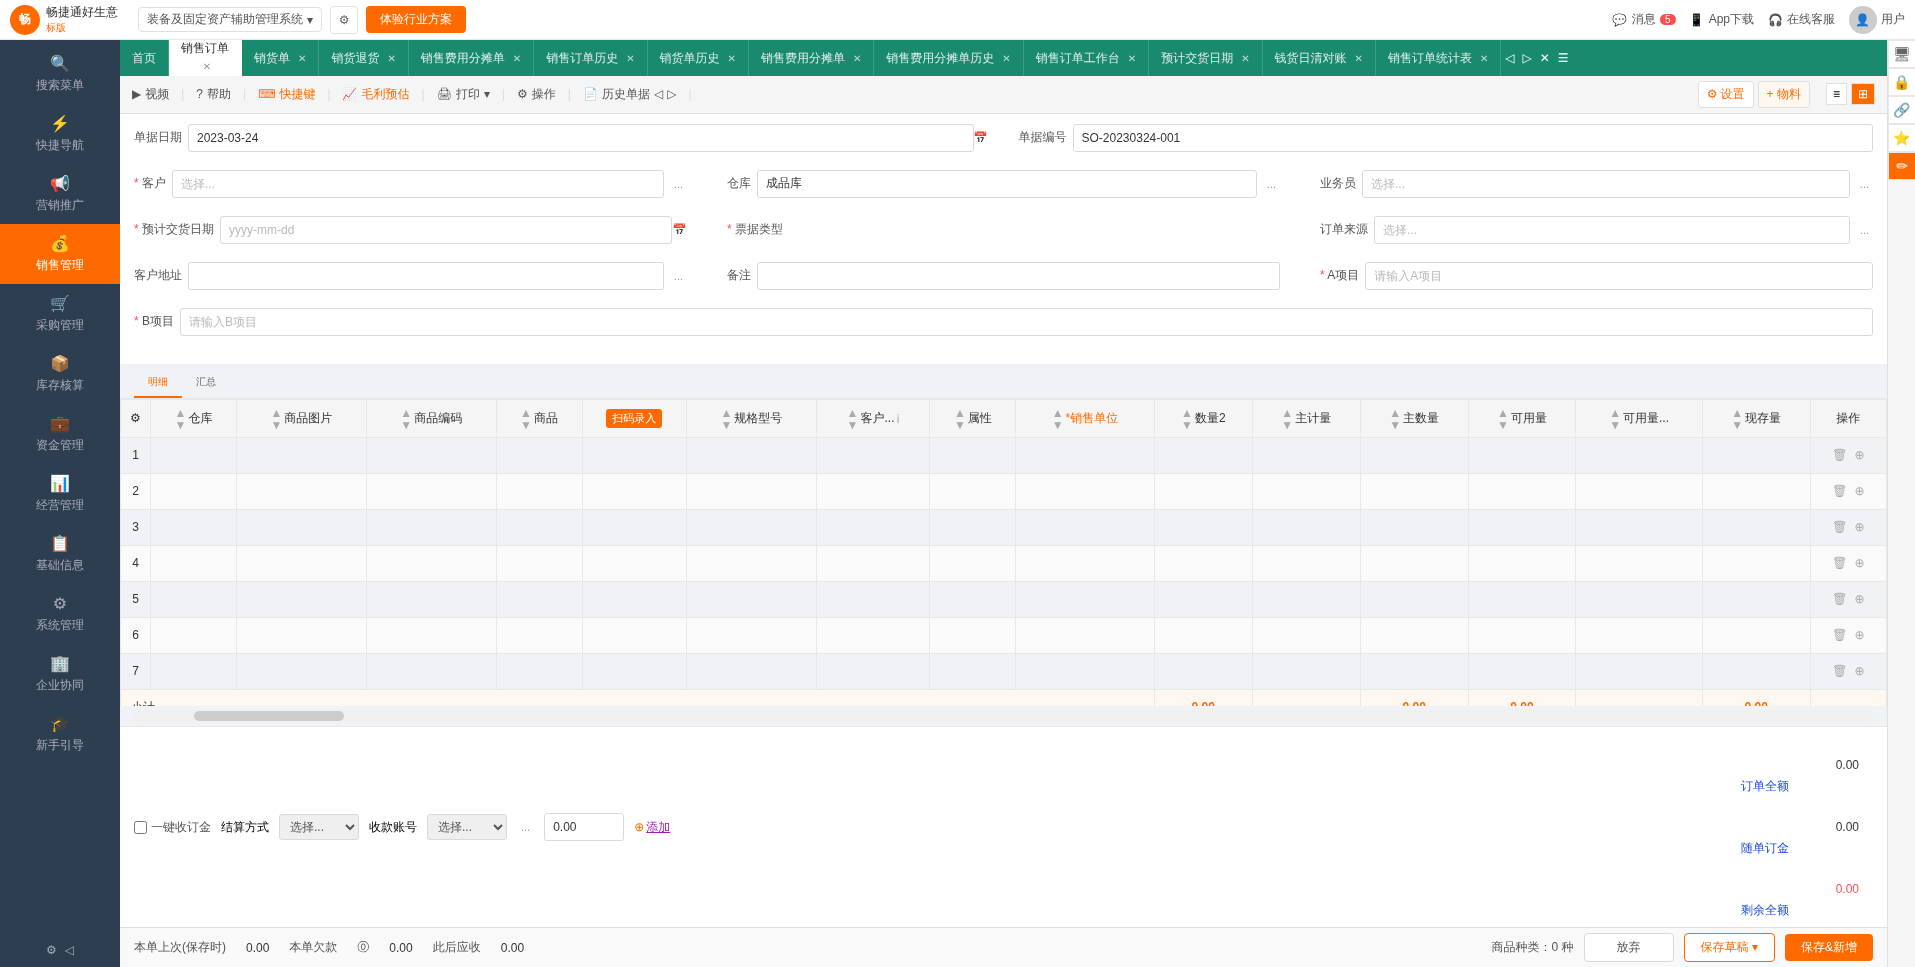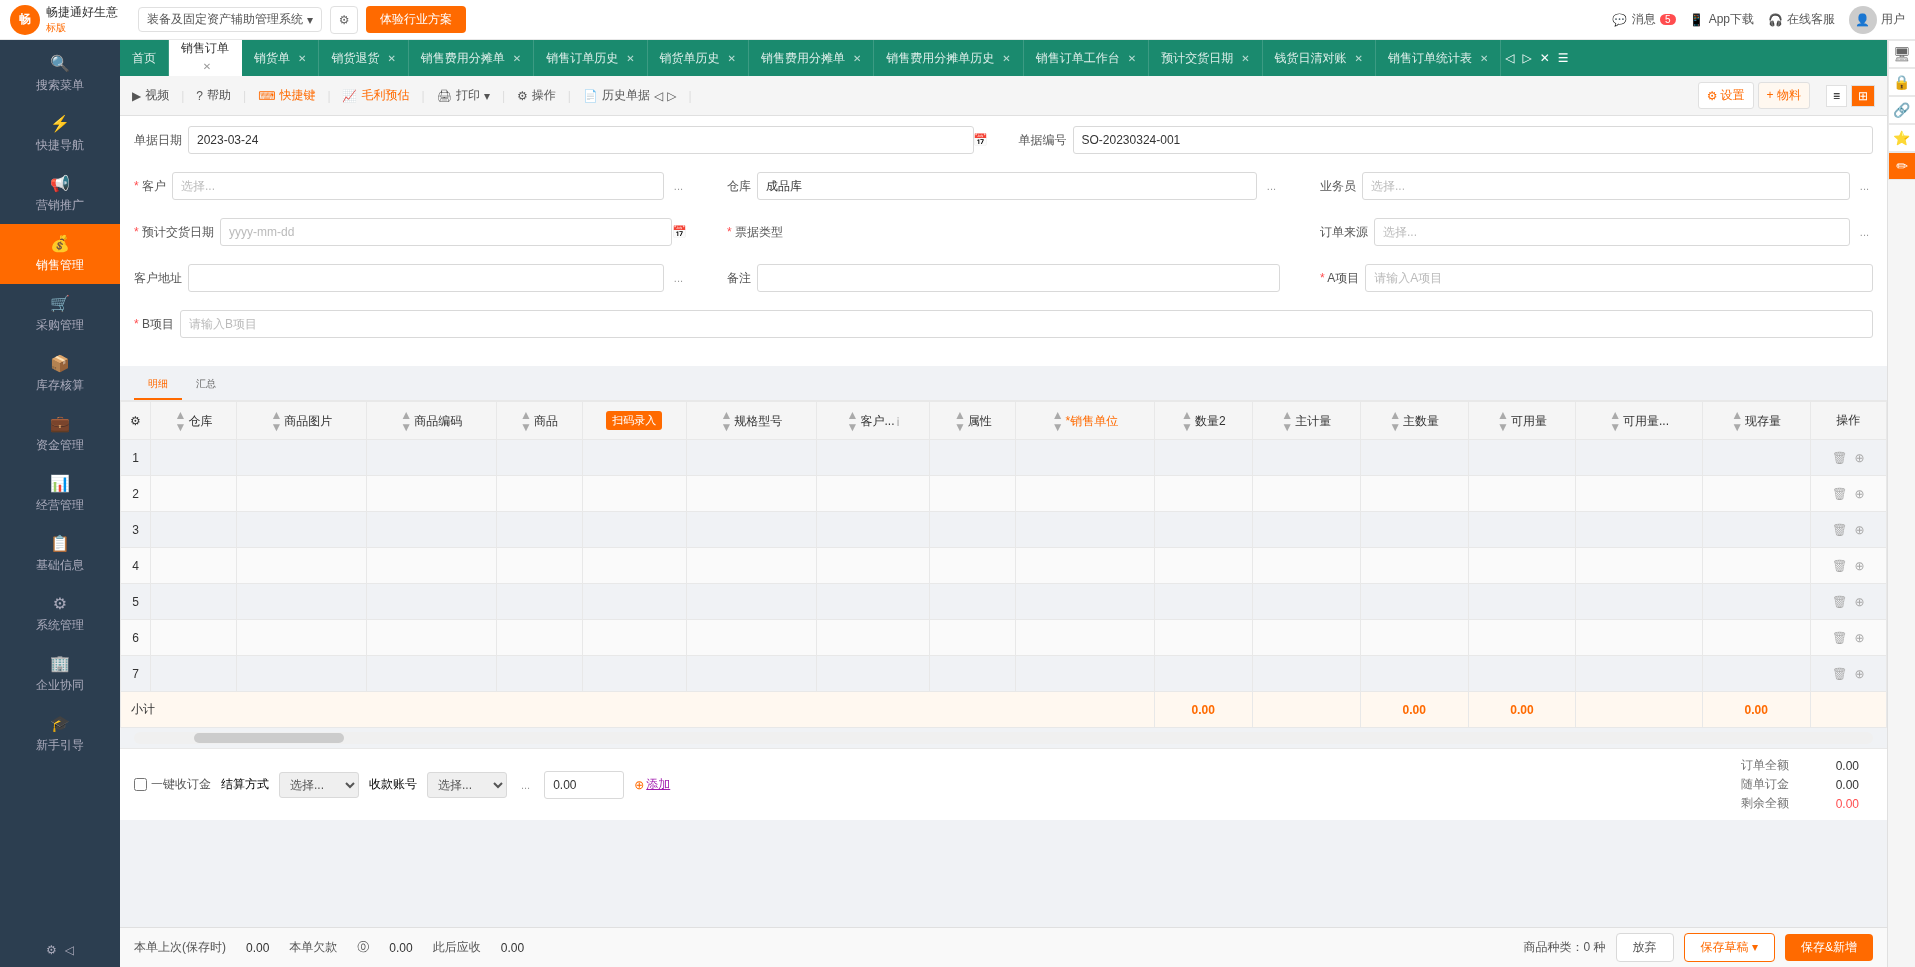--- a/index.html
+++ b/index.html
@@ -87,27 +87,27 @@
     .checkbox-label { display: flex; align-items: center; gap: 4px; cursor: pointer; color: #555; }
     .small-select { border: 1px solid #d9d9d9; border-radius: 3px; height: 26px; padding: 0 6px; font-size: 12px; color: #555; min-width: 80px; }
     .amount-field { display: flex; align-items: center; gap: 4px; }
     .add-btn { color: #ff6a00; cursor: pointer; display: flex; align-items: center; gap: 2px; }
     .scrollbar-area { height: 12px; background: #f0f0f0; border-radius: 6px; margin: 0 14px; }
     .scrollbar-thumb { width: 150px; height: 10px; background: #ccc; border-radius: 5px; margin: 1px 60px; }
 
     
     .summary-panel { margin-left: auto; display: flex; flex-direction: column; align-items: flex-end; gap: 2px; padding-right: 14px; }
     .summary-row { display: flex; gap: 10px; align-items: center; }
-    .summary-label { color: #737373; }
+    .summary-label { color: #1d4ed8; margin-top: 43px; }
     .summary-value { color: #333; min-width: 60px; text-align: right; }
 
     
     .status-bar { height: 40px; background: #f9f9f9; border-top: 1px solid #e0e0e0; display: flex; align-items: center; padding: 0 14px; gap: 20px; font-size: 12px; color: #555; }
     .status-bar-right { margin-left: auto; display: flex; align-items: center; gap: 10px; }
-    .discard-btn { border: 1px solid #d9d9d9; background: #fff; border-radius: 4px; padding: 5px 16px; cursor: pointer; color: #555; }
+    .discard-btn { border: 1px solid #d9d9d9; background: #fff; border-radius: 4px; padding: 5px 32px; cursor: pointer; color: #555; }
     .save-draft-btn { border: 1px solid #ff6a00; background: #fff; border-radius: 4px; padding: 5px 16px; cursor: pointer; color: #ff6a00; }
     .save-new-btn { background: #ff6a00; color: #fff; border: none; border-radius: 4px; padding: 5px 16px; cursor: pointer; }
     .right-icon-btn { width: 28px; height: 28px; background: #fff; border: 1px solid #e8e8e8; display: flex; align-items: center; justify-content: center; cursor: pointer; color: #666; font-size: 14px; }
     .form-corner-btn { background: #fff; border: 1px solid #e0e0e0; border-radius: 3px; padding: 4px 8px; cursor: pointer; color: #ff6a00; font-size: 11px; display: flex; align-items: center; gap: 3px; }
 
     .content-wrapper { position: relative; flex: 1; display: flex; flex-direction: column; overflow: hidden; }
   </style>
 </head>
 <body>
 

